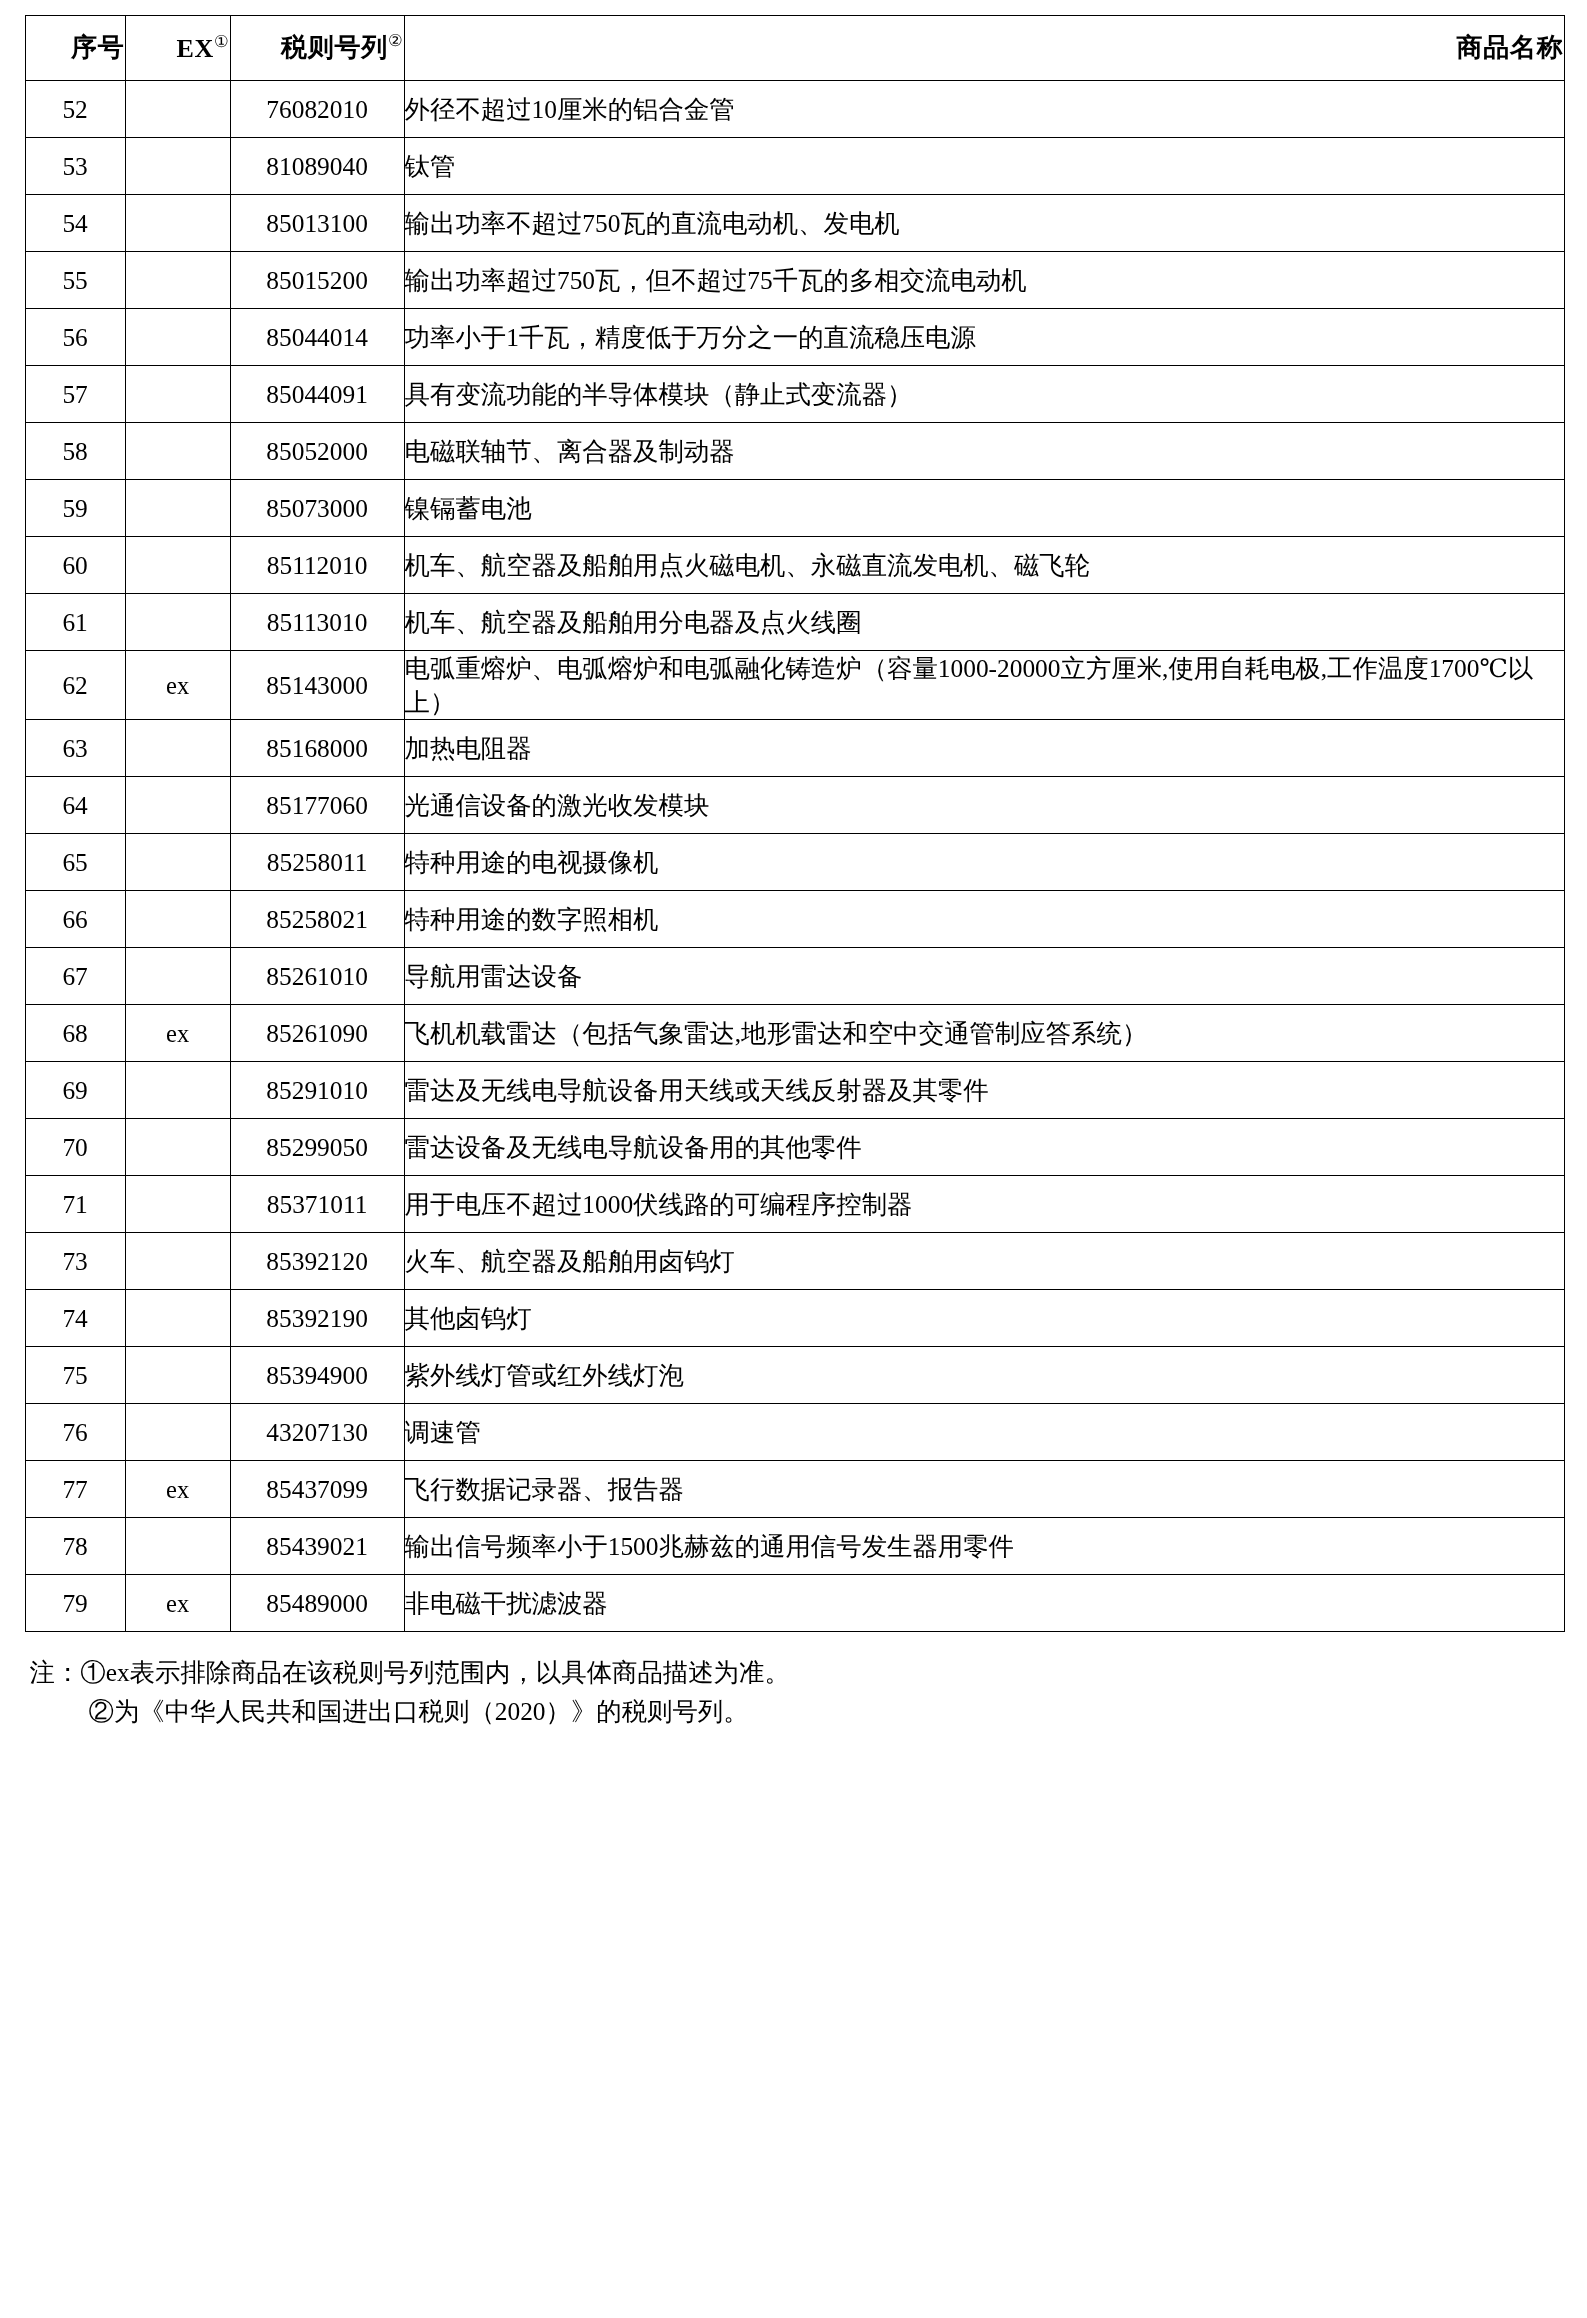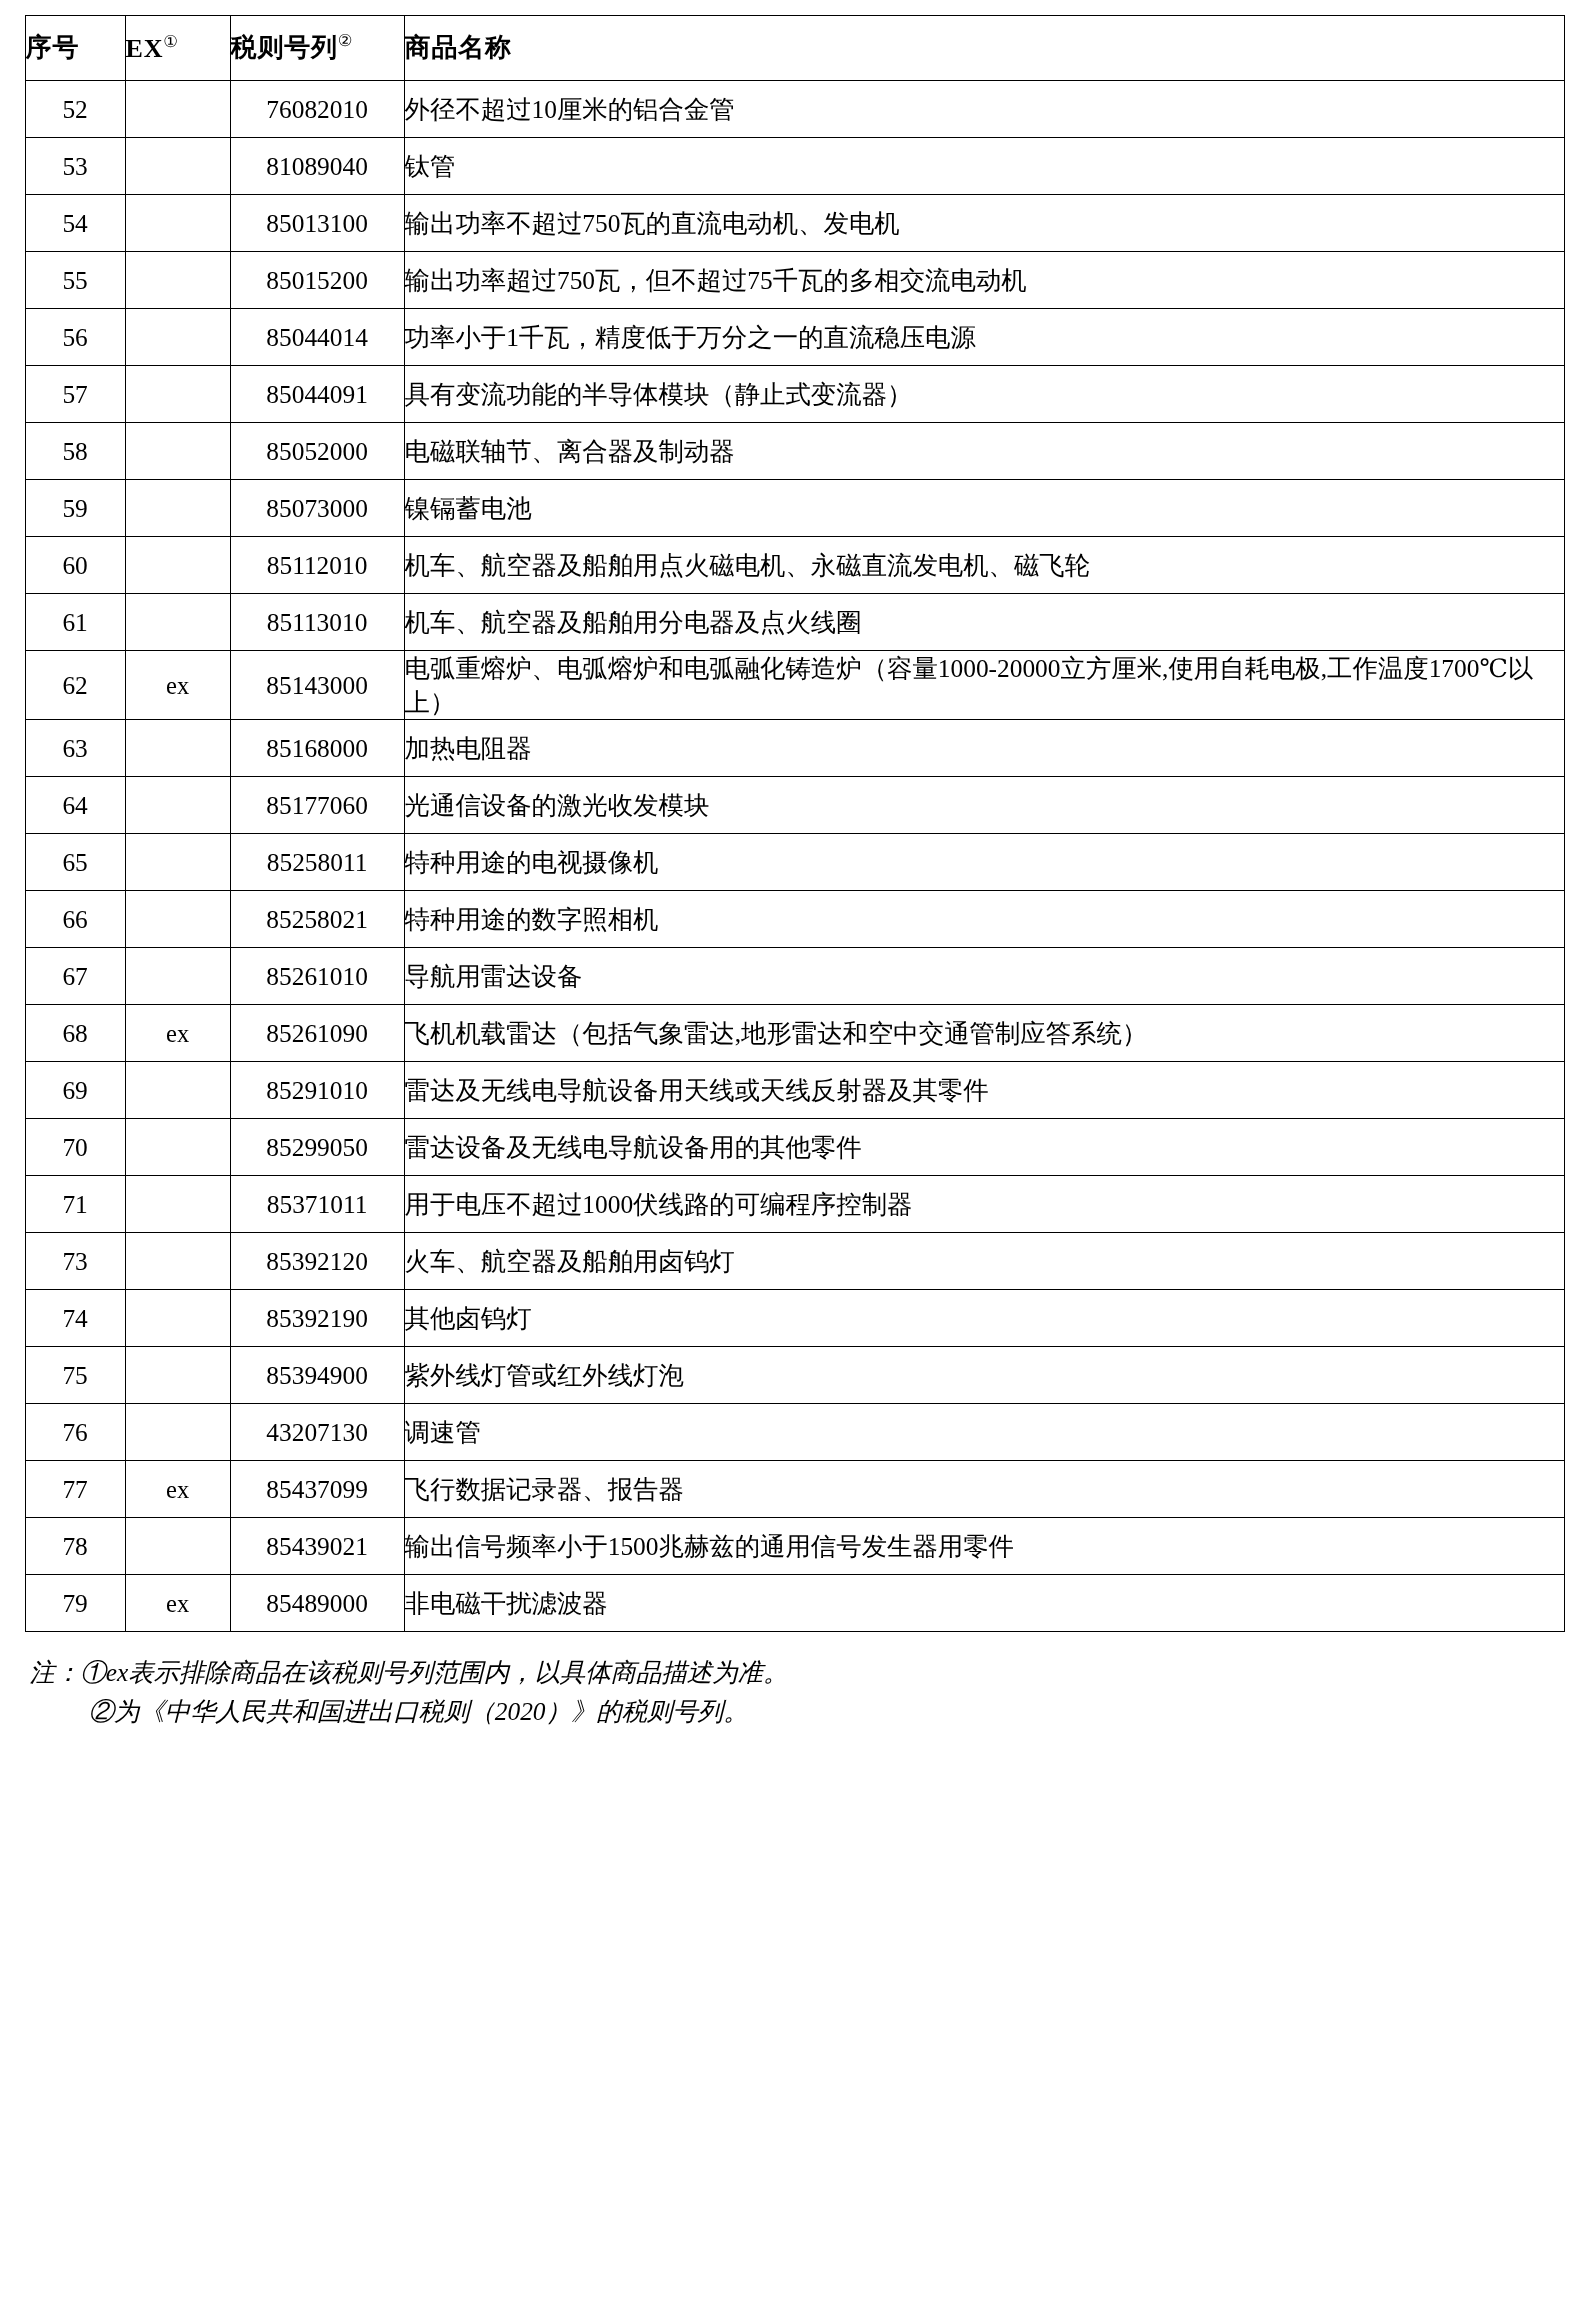--- a/index.html
+++ b/index.html
@@ -29,21 +29,21 @@
   }
   col.c-seq { width: 100px; }
   col.c-ex  { width: 105px; }
   col.c-code{ width: 174px; }
   col.c-name{ width: 1160px; }
 
   thead th {
     height: 64px;
     font-size: 26px;
     font-weight: bold;
-    text-align: left;
+    text-align: right;
     letter-spacing: 0.8px;
   }
   thead th .sup {
     font-size: 16.4px;
     vertical-align: super;
     font-weight: normal;
   }
   tbody td {
     font-size: 25.4px;
     line-height: 1.35;
@@ -65,21 +65,20 @@
     padding: 8.2px 11.5px 8.2px 13px;
     margin-left: 18px;
   }
   tbody tr { height: 57px; }
 
   .notes {
     margin-top: 21px;
     font-size: 25.4px;
     line-height: 1.5;
     padding-left: 4.9px;
-    font-style: italic;
   }
   .notes .note-line {
     display: block;
     white-space: nowrap;
   }
   .notes .note-line.indent {
     padding-left: 59px;
   }
 </style>
 </head>

